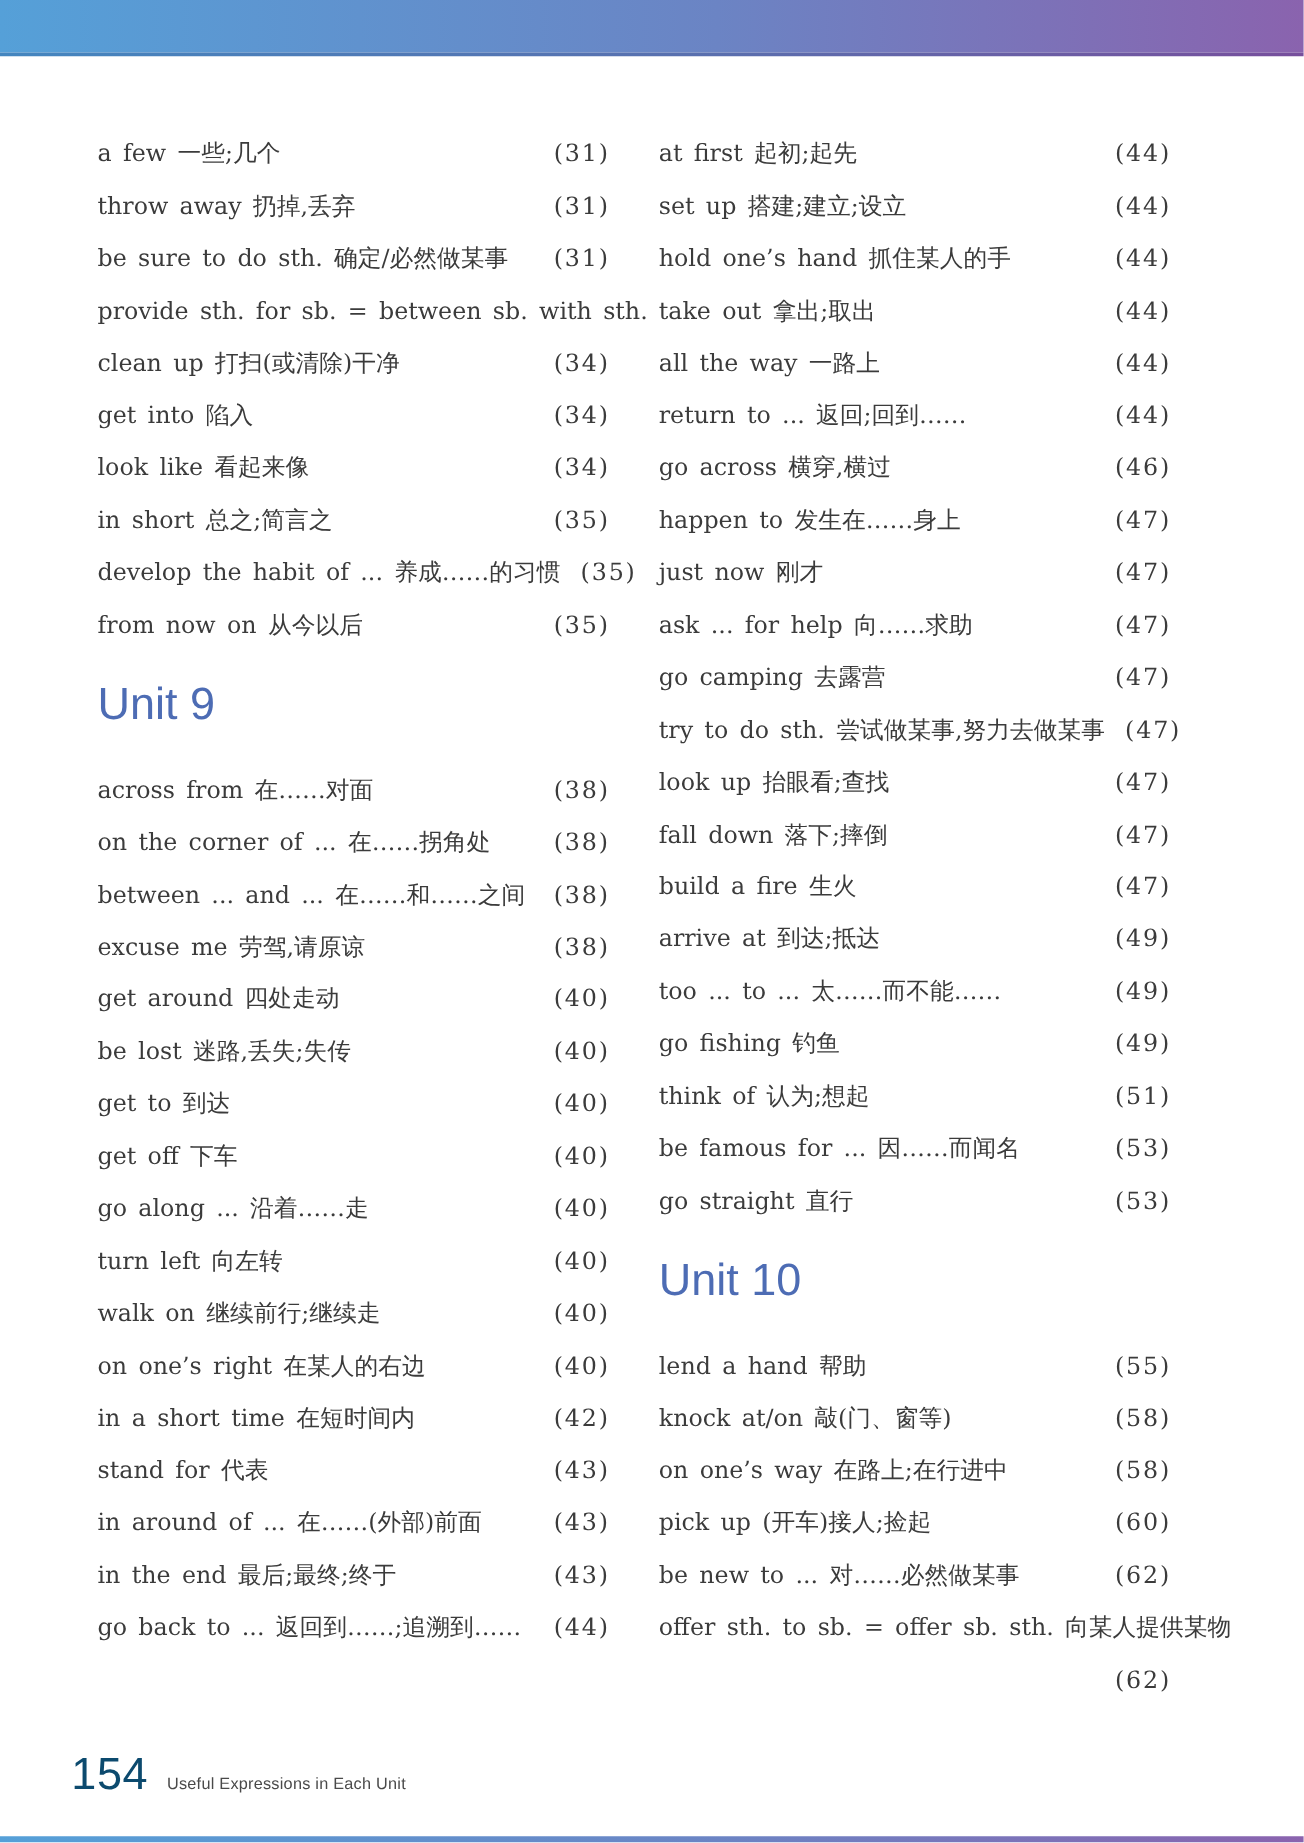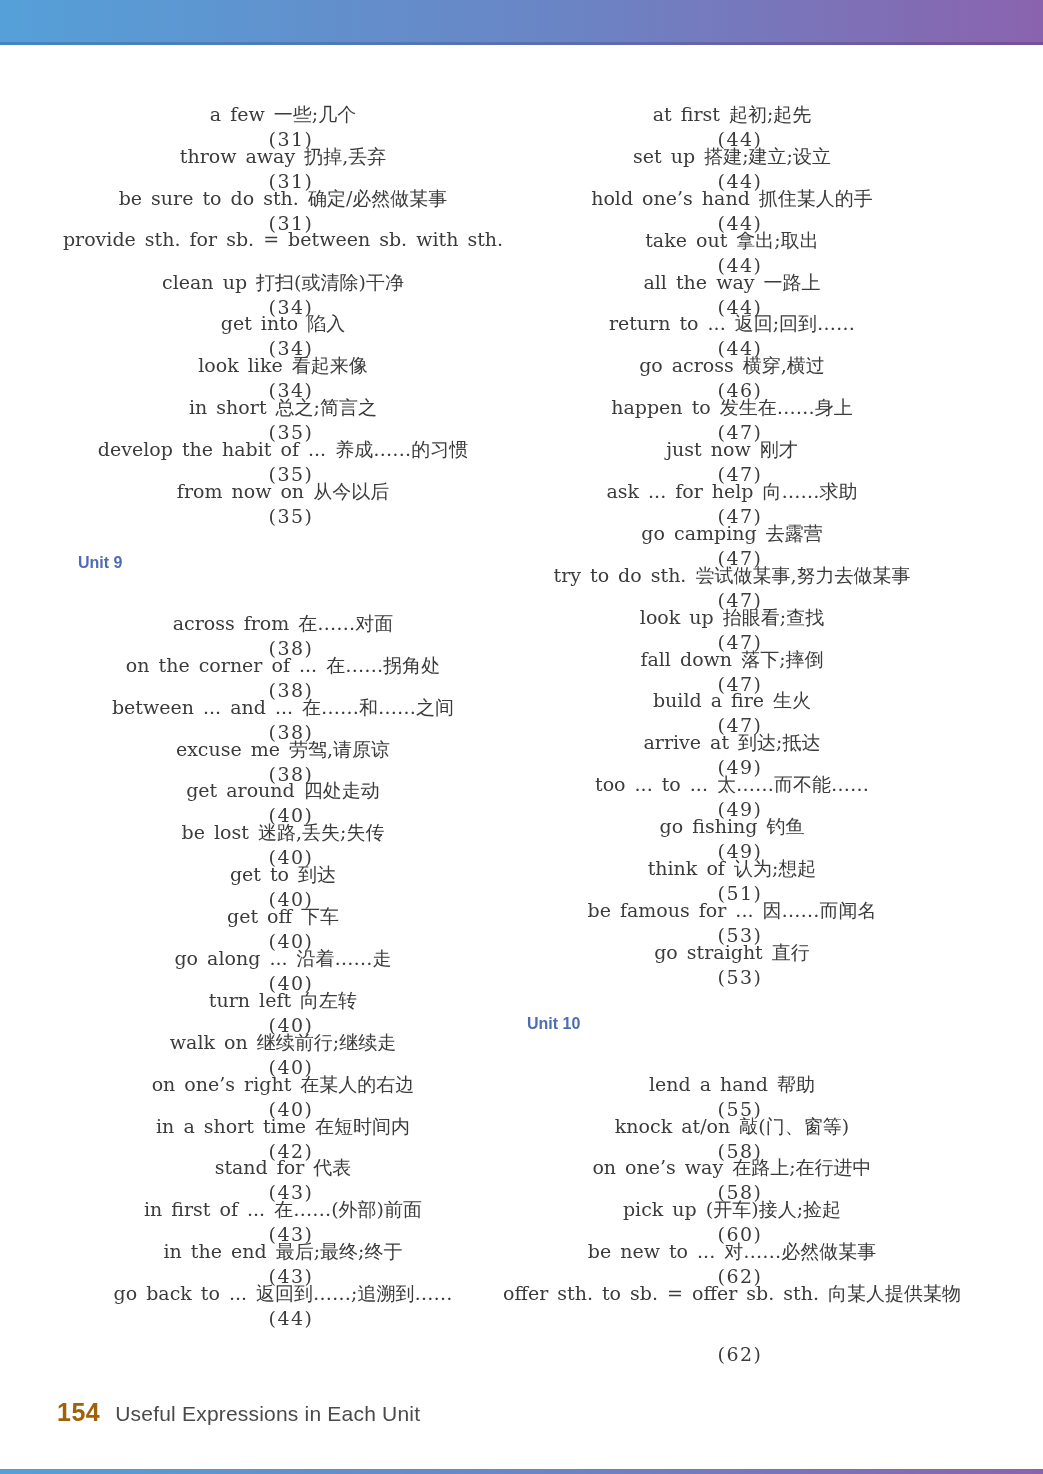--- a/index.html
+++ b/index.html
@@ -21,37 +21,37 @@
   .bottom-bar {
     position:absolute; bottom:0; left:0; width:1043px; height:5px;
     background:linear-gradient(90deg,#55a0d8 0%,#6b84c4 55%,#8a63ae 100%);
   }
   .col { position:absolute; top:102px; width:410px; }
   .col-left  { left:78px; }
   .col-right { left:527px; }
   .row {
     height:41.9px;
     display:flex; justify-content:space-between; align-items:center;
-    font-size:19px; color:#3b3b3b;flex-direction:column;
+    font-size:19px; color:#3b3b3b;
   }
   .expr { word-spacing:3px; white-space:nowrap; }
   .pg   { white-space:nowrap; letter-spacing:1.5px; margin-left:16px; }
   .row.indent .expr { padding-left:46px; }
   .unit-heading {
     margin:22px 0 28px 0; height:40px; line-height:40px;
     font-family:"Liberation Sans","DejaVu Sans",sans-serif;
-    font-weight:bold; font-size:16px; color:#4d6cb4;
+    font-weight:normal; font-size:36px; color:#4d6cb4;
   }
   .footer {
     position:absolute; left:57px; top:1398px;
     display:flex; align-items:baseline; gap:15px;
     font-family:"Liberation Sans","DejaVu Sans",sans-serif;
   }
-  .page-num { font-size:25px; font-weight:bold; color:#a16207; letter-spacing:0.5px; }
-  .footer-title { font-size:21px; color:#4a4a4a; letter-spacing:0.2px; }
+  .page-num { font-size:36px; font-weight:normal; color:#0c4a6e; letter-spacing:0.5px; }
+  .footer-title { font-size:13px; color:#4a4a4a; letter-spacing:0.2px; }
 </style>
 </head>
 <body>
 
 <div class="top-bar"></div>
 <div class="top-bar-edge"></div>
 
 <div class="col col-left">
   <div class="entries">
 
@@ -175,21 +175,21 @@
         <span class="expr">in a short time 在短时间内</span>
         <span class="pg">(42)</span>
       </div>
 
       <div class="row">
         <span class="expr">stand for 代表</span>
         <span class="pg">(43)</span>
       </div>
 
       <div class="row">
-        <span class="expr">in first of ... 在……(外部)前面</span>
+        <span class="expr">in around of ... 在……(外部)前面</span>
         <span class="pg">(43)</span>
       </div>
 
       <div class="row">
         <span class="expr">in the end 最后;最终;终于</span>
         <span class="pg">(43)</span>
       </div>
 
       <div class="row">
         <span class="expr">go back to ... 返回到……;追溯到……</span>

